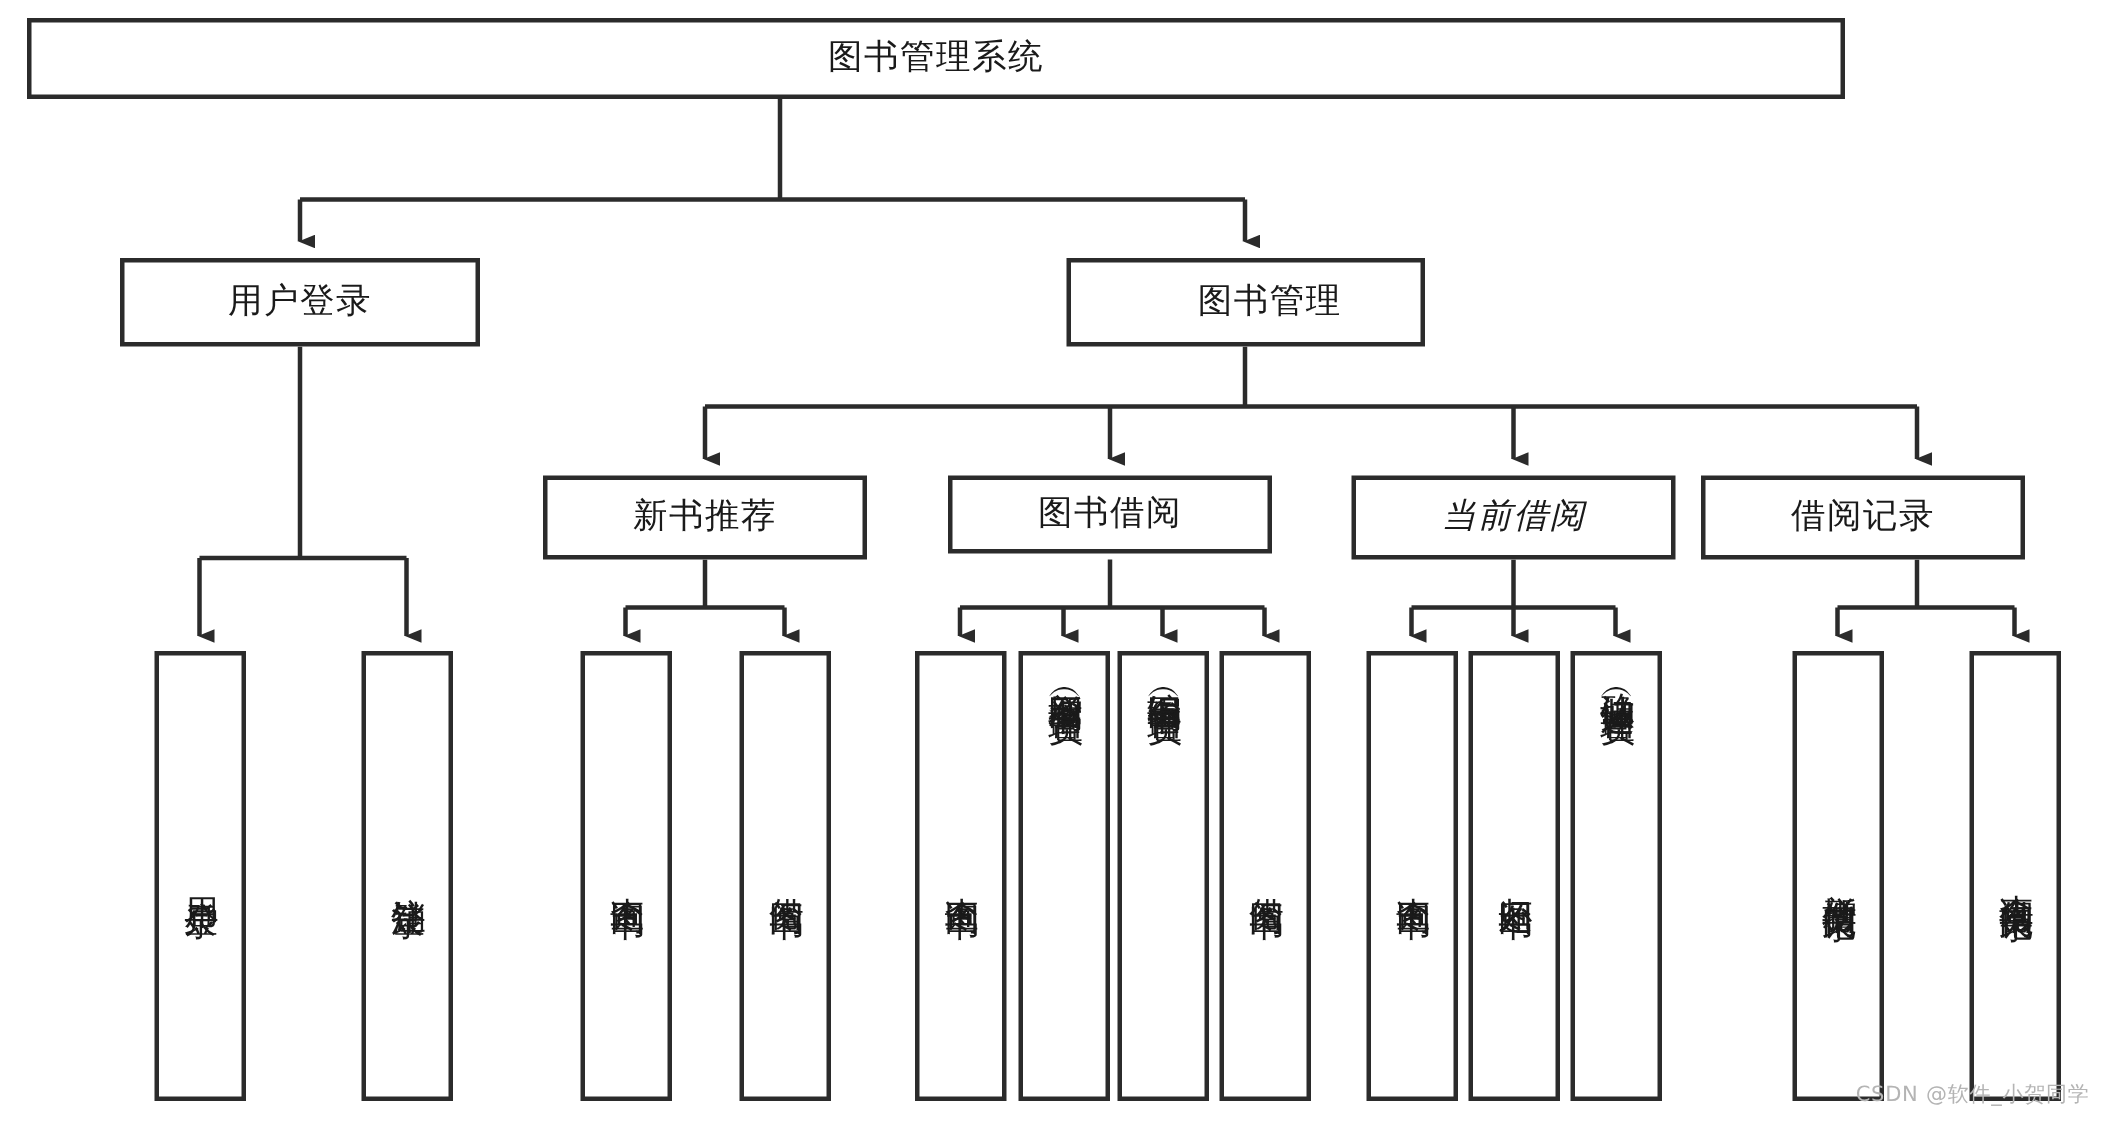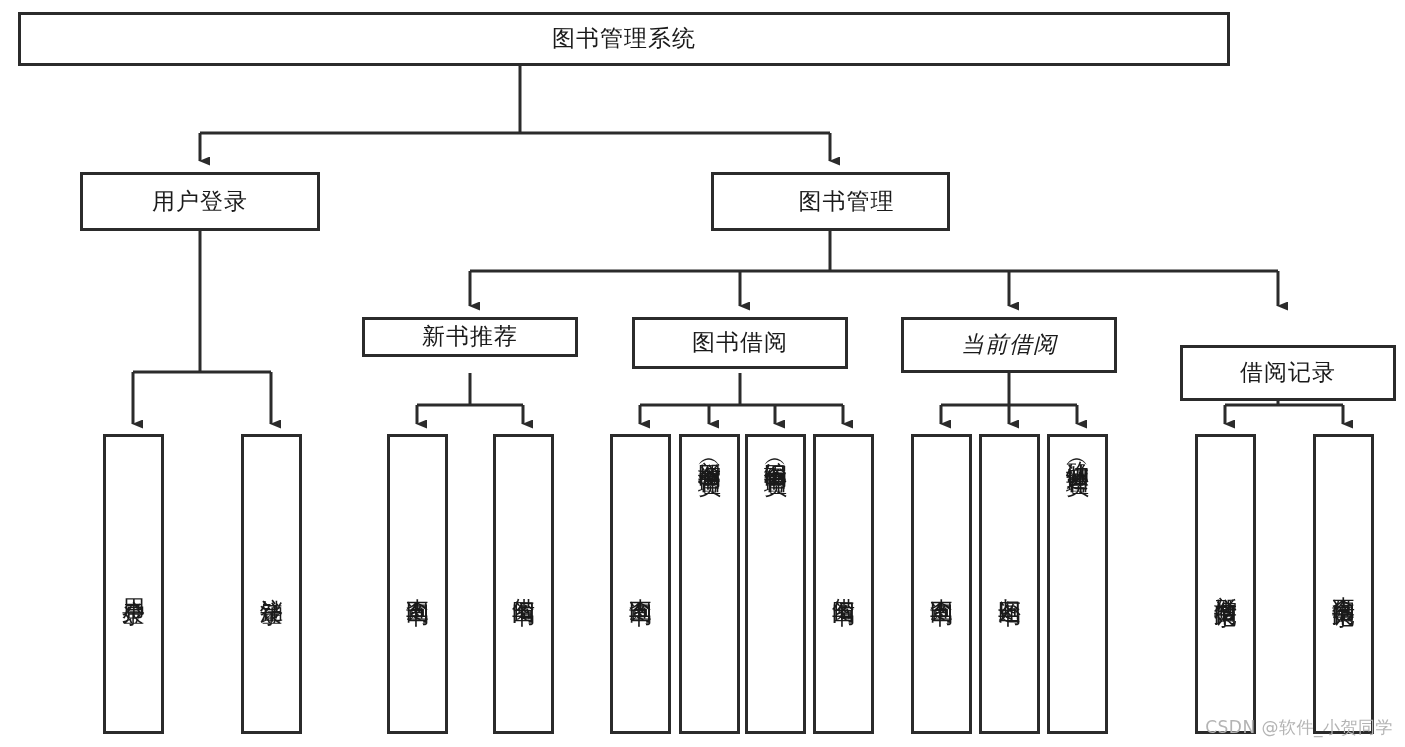--- a/index.html
+++ b/index.html
@@ -55,21 +55,21 @@
     text-align: center;
   }
   .node.vert.centered {
     align-items: center;
     padding-top: 0;
   }
   #watermark {
     position: absolute;
     right: 12px;
     bottom: 8px;
-    font-size: 17px;
+    font-size: 14px;
     color: #b4b4b4;
     letter-spacing: 0.5px;
     white-space: nowrap;
     pointer-events: none;
   }
 </style>
 </head>
 <body>
 
 <div id="diagram-root">
@@ -142,30 +142,30 @@
     <span>图书管理系统</span>
   </div>
 
   <div class="node horiz" style="left:80px; top:172px; width:240px; height:59px;">
     <span>用户登录</span>
   </div>
   <div class="node horiz" style="left:711px; top:172px; width:239px; height:59px;padding-left:32px;">
     <span>图书管理</span>
   </div>
 
-  <div class="node horiz" style="left:362px; top:317px; width:216px; height:40px;">
+  <div class="node horiz" style="left:362px; top:317px; width:216px; height:56px;">
     <span>新书推荐</span>
   </div>
   <div class="node horiz" style="left:632px; top:317px; width:216px; height:52px;">
     <span>图书借阅</span>
   </div>
   <div class="node horiz" style="left:901px; top:317px; width:216px; height:56px;font-style:italic;">
     <span>当前借阅</span>
   </div>
-  <div class="node horiz" style="left:1180px; top:317px; width:216px; height:56px;margin-top:28px;">
+  <div class="node horiz" style="left:1134px; top:317px; width:216px; height:56px;">
     <span>借阅记录</span>
   </div>
 
   <div class="node vert centered" style="left:103px; top:434px; width:61px; height:300px;">
     <span class="vlabel">用户登录</span>
   </div>
   <div class="node vert centered" style="left:241px; top:434px; width:61px; height:300px;">
     <span class="vlabel">注销登录</span>
   </div>
 

